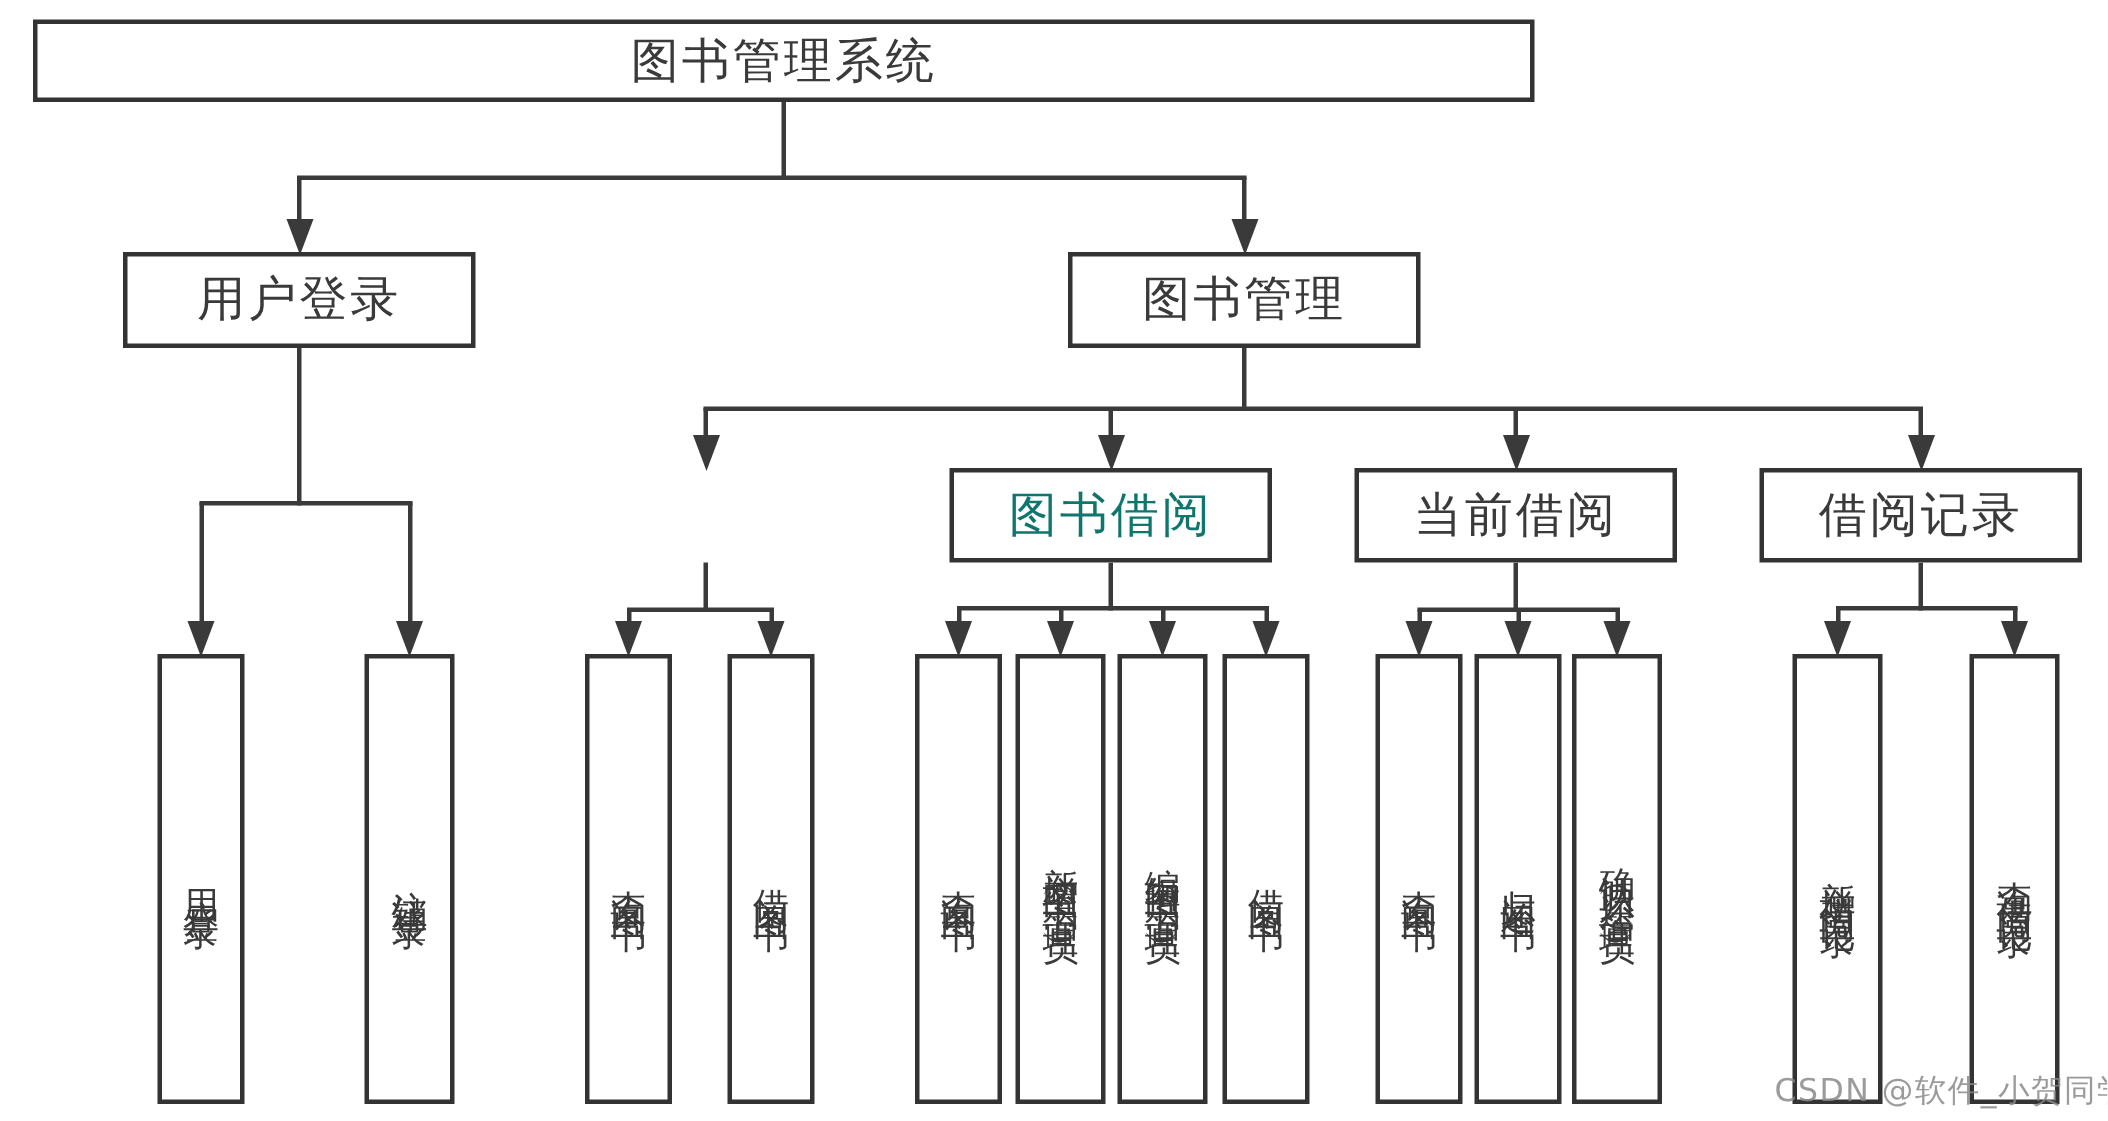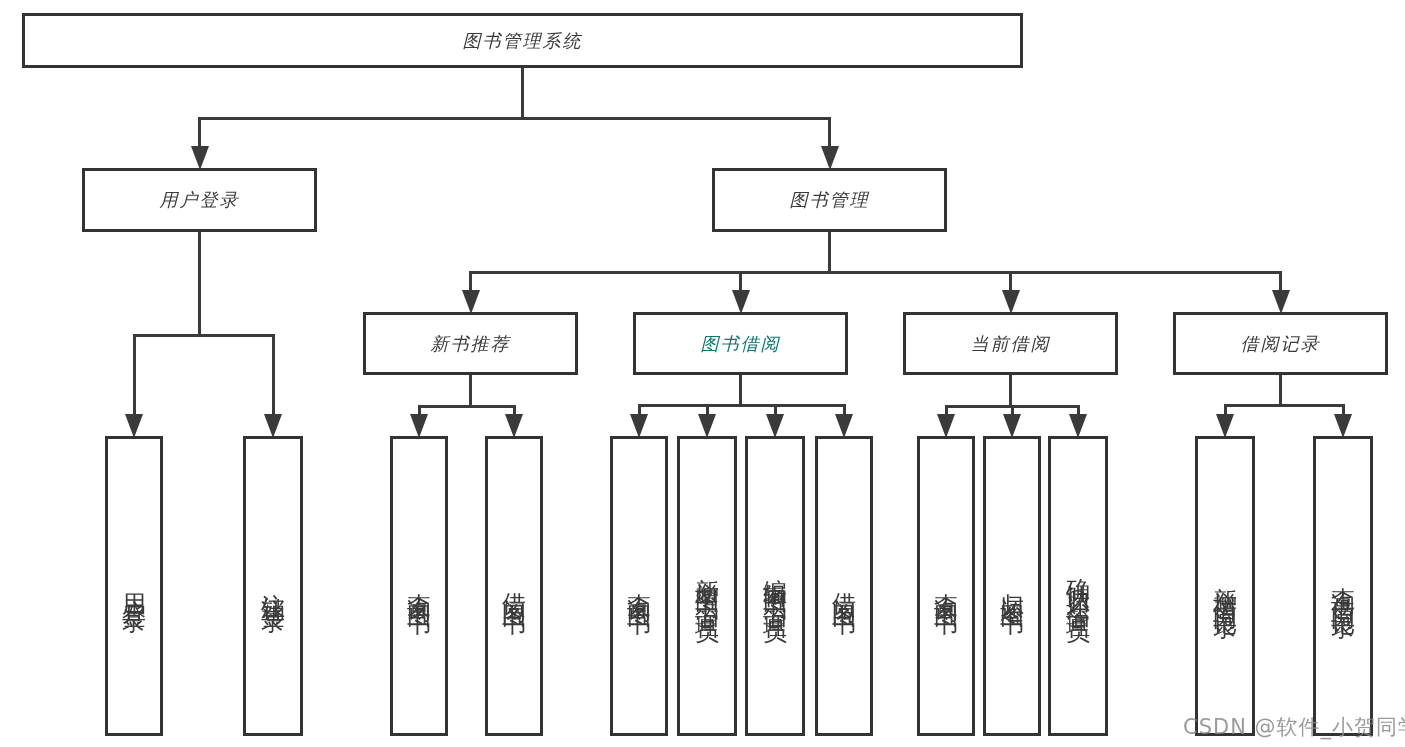--- a/index.html
+++ b/index.html
@@ -15,24 +15,23 @@
     box-sizing:border-box;
     background:#ffffff;
     border:3px solid #333333;
     display:flex;
     align-items:center;
     justify-content:center;
     color:#3a3a3a;
     z-index:2;
   }
   .hbox span{
-    font-size:18px;
+    font-size:32px;
     white-space:nowrap;
     letter-spacing:2px;
-    font-style:italic;
   }
   .vbox span{
     writing-mode:vertical-rl;
     text-orientation:mixed;
     font-size:24px;
     line-height:1;
     letter-spacing:6px;
     white-space:nowrap;
   }
   .line{
@@ -65,23 +64,20 @@
 <div id="stage">
   <div class="watermark">CSDN @软件_小贺同学</div>
 <div class="box hbox" style="left: 22px; top: 13px; width: 1001px; height: 55px; border-color: rgb(51, 51, 51); background: rgb(255, 255, 255);">
       <span style="color: rgb(58, 58, 58);">图书管理系统</span>
     </div>
     <div class="box hbox" style="left: 82px; top: 168px; width: 235px; height: 64px; border-color: rgb(51, 51, 51); background: rgb(255, 255, 255);">
       <span style="color: rgb(58, 58, 58);">用户登录</span>
     </div>
     <div class="box hbox" style="left: 712px; top: 168px; width: 235px; height: 64px; border-color: rgb(51, 51, 51); background: rgb(255, 255, 255);">
       <span style="color: rgb(58, 58, 58);">图书管理</span>
-    </div>
-    <div class="box hbox" style="left: 363px; top: 312px; width: 215px; height: 63px; border-color: rgb(51, 51, 51); background: rgb(255, 255, 255);">
-      <span style="color: rgb(58, 58, 58);">新书推荐</span>
     </div>
     <div class="box hbox" style="left: 633px; top: 312px; width: 215px; height: 63px; border-color: rgb(51, 51, 51); background: rgb(255, 255, 255);">
       <span style="color: #0f766e;">图书借阅</span>
     </div>
     <div class="box hbox" style="left: 1173px; top: 312px; width: 215px; height: 63px; border-color: rgb(51, 51, 51); background: rgb(255, 255, 255);">
       <span style="color: rgb(58, 58, 58);">借阅记录</span>
     </div>
     <div class="box hbox" style="left: 903px; top: 312px; width: 215px; height: 63px; border-color: rgb(51, 51, 51); background: rgb(255, 255, 255);">
       <span style="color: rgb(58, 58, 58);">当前借阅</span>
     </div>

